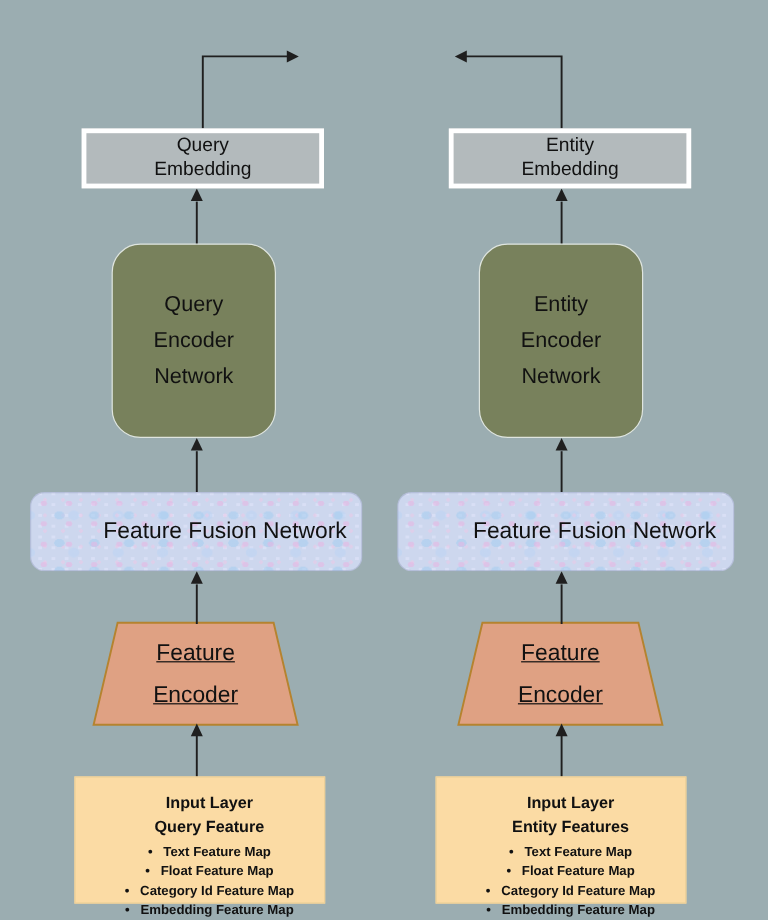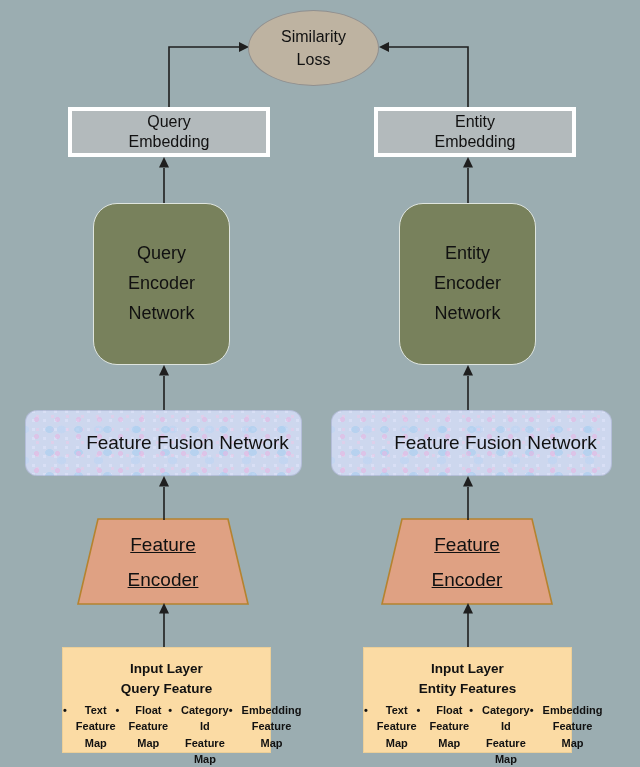--- a/index.html
+++ b/index.html
@@ -46,23 +46,24 @@
     background-position:0 0,9px 7px,4px 12px,17px 3px,2px 5px;
     border:1px solid rgba(150,160,190,0.45);
     font-size:19px;font-weight:500;padding-left:48px;
   }
   .trap-label{font-size:19px;line-height:1.8;font-weight:500;text-decoration:underline;}
   .input-box{
     background:var(--input-fill,#fbdba4);
     border:1px solid var(--input-border,#eccf98);
     flex-direction:column;justify-content:flex-start;
     padding-top:11px;
+    padding-left:16px;
   }
   .input-title{font-size:13.5px;font-weight:700;line-height:1.5;white-space:pre-line;margin-bottom:2px;}
-  .bullet-list{display:flex;flex-direction:row;width:100%;}
+  .bullet-list{display:flex;flex-direction:column;width:100%;}
   .bullet-line{display:flex;justify-content:center;align-items:baseline;gap:9px;
     font-size:11px;font-weight:600;line-height:1.5;}
   .bullet-line::before{content:"\2022";font-size:11px;}
 </style>
 </head>
 <body>
 
 <div class="canvas">
 
   <svg class="overlay" width="640" height="767" viewBox="0 0 640 767">
@@ -90,24 +91,20 @@
       <polygon points="164,157 159,167.5 169,167.5"></polygon>
       <polygon points="249,47 239,42 239,52"></polygon>
       <polygon points="468,603 463,613.5 473,613.5"></polygon>
       <polygon points="468,476 463,486.5 473,486.5"></polygon>
       <polygon points="468,365 463,375.5 473,375.5"></polygon>
       <polygon points="468,157 463,167.5 473,167.5"></polygon>
       <polygon points="379,47 389,42 389,52"></polygon>
     </g>
   </svg>
 
-  <div class="node loss-ellipse" style="left:248px;top:10px;width:131px;height:76px">
-    <span class="lbl">Similarity
-Loss</span>
-  </div>
 
   <div class="node embedding" style="left:68px;top:107px;width:202px;height:50px">
     <span class="lbl">Query
 Embedding</span>
   </div>
   <div class="node encoder" style="left:93px;top:203px;width:137px;height:162px">
     <span class="lbl">Query
 Encoder
 Network</span>
   </div>

